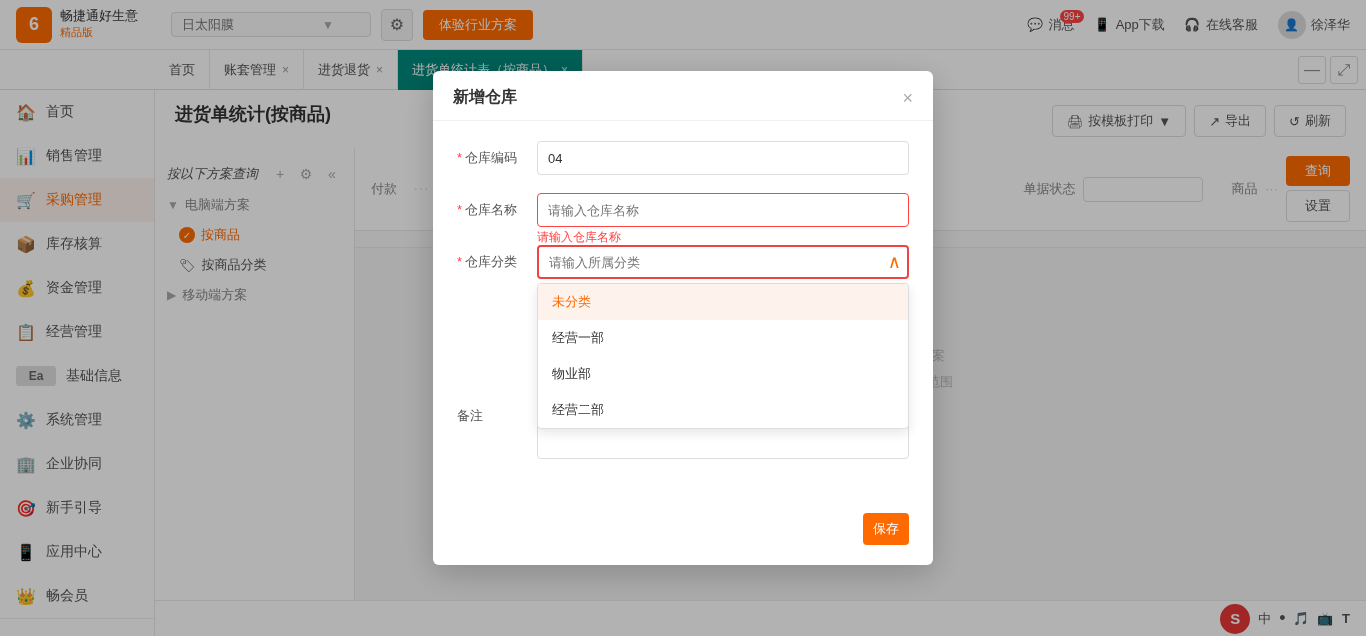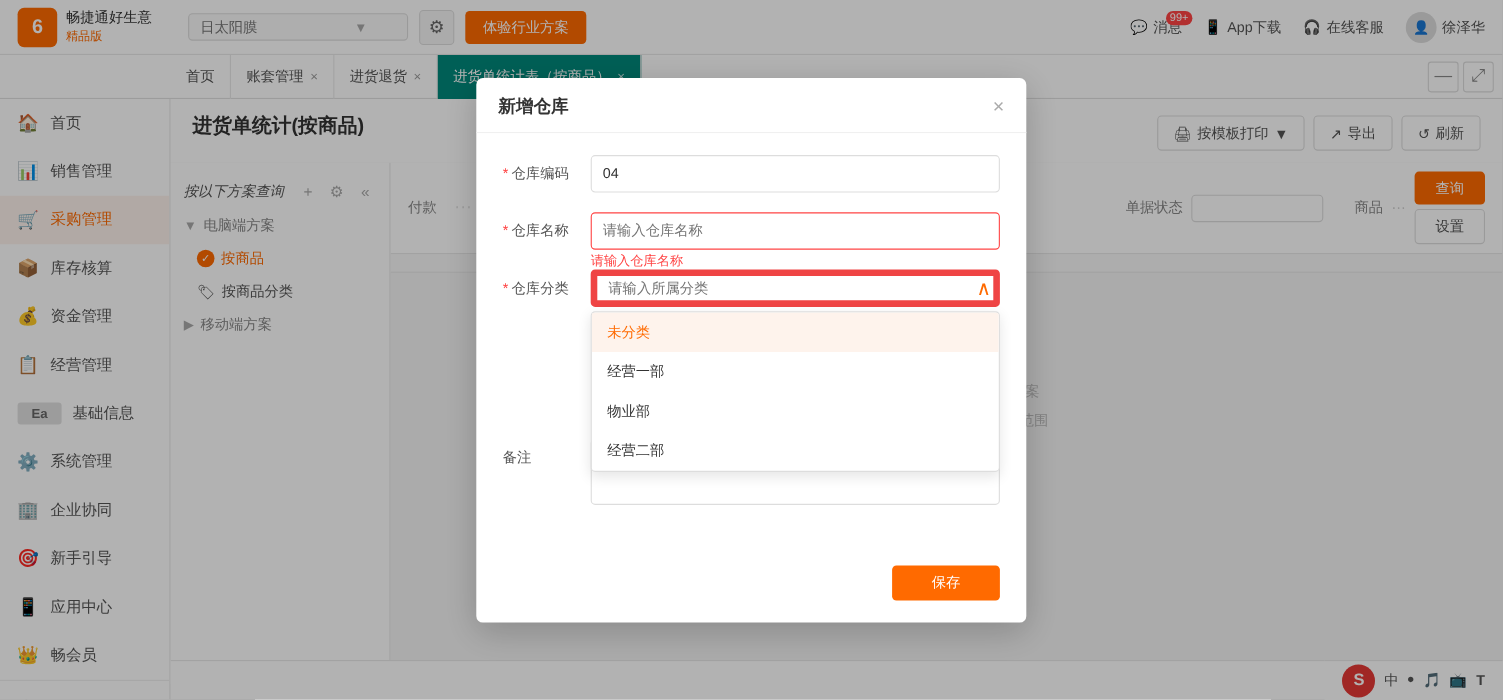--- a/index.html
+++ b/index.html
@@ -341,21 +341,21 @@
     .error-msg {
       position: absolute;
       top: 36px;
       left: 0;
       font-size: 12px;
       color: #ff4444;
     }
     .form-input-with-arrow {
       width: 100%;
       height: 34px;
-      border: 6px solid #ef4444;
+      border: 2px solid #ef4444;
       border-radius: 4px;
       padding: 0 36px 0 10px;
       font-size: 13px;
       color: #999;
       outline: none;
       background: #fff;
     }
     .arrow-up-btn {
       position: absolute;
       right: 8px;
@@ -387,21 +387,21 @@
     }
     .dropdown-item.selected { background: #fef3ec; color: #ff6a00; }
 
     .modal-footer {
       padding: 12px 24px 20px;
       display: flex;
       justify-content: flex-end;
       gap: 10px;
     }
     .btn-save {
-      padding: 7px 36px;
+      padding: 7px 10px;
       border: none;
       border-radius: 4px;
       background: #ff6a00;
       font-size: 13px;
       color: #fff;
       cursor: pointer;
       text-align: center;
     }
 
     

